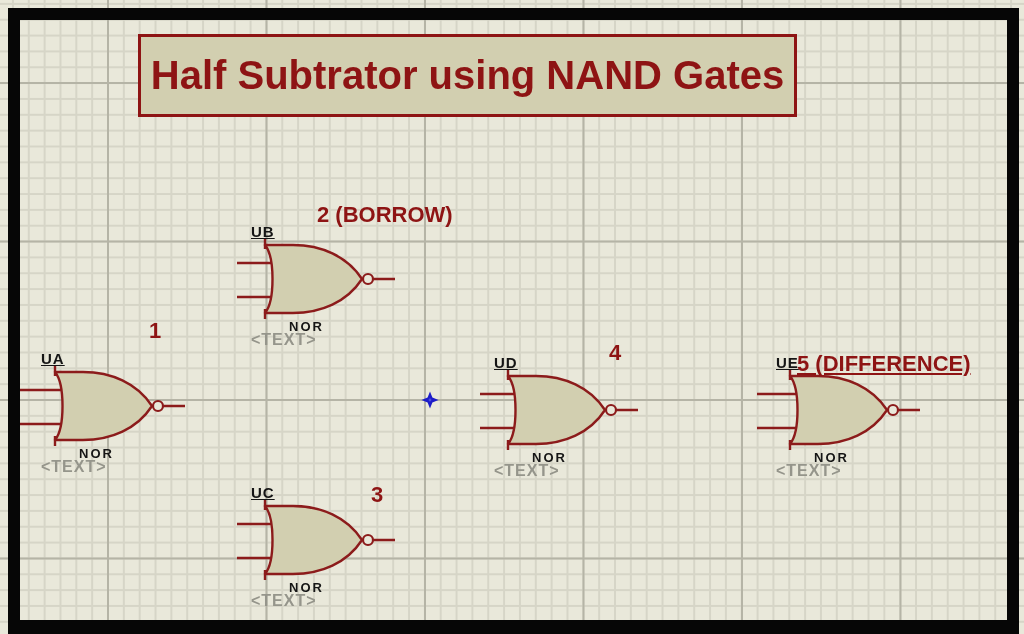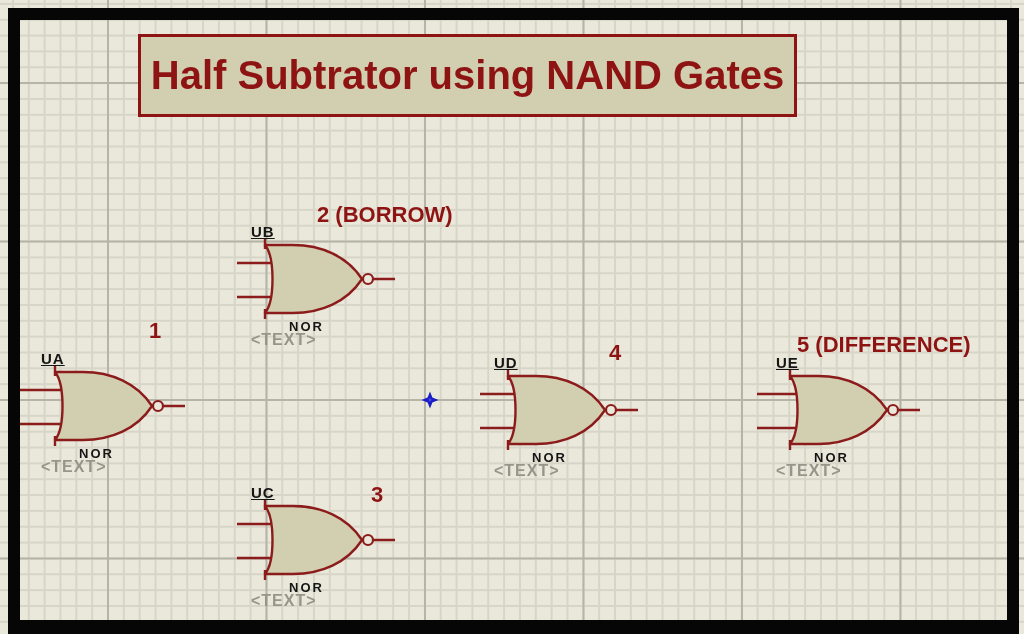--- a/index.html
+++ b/index.html
@@ -137,21 +137,21 @@
       <line x1="124.5" y1="40" x2="146" y2="40" stroke="#8c1b1b" stroke-width="2.5"></line>
     </svg>
     <span class="typ">NOR</span>
     <span class="ph">&lt;TEXT&gt;</span>
   </div>
 
   <div class="anno" style="left:149px;top:318px;">1</div>
   <div class="anno" style="left:317px;top:202px;">2 (BORROW)</div>
   <div class="anno" style="left:371px;top:482px;">3</div>
   <div class="anno" style="left:609px;top:340px;">4</div>
-  <div class="anno" style="left:797px;top:332px;">5 (DIFFERENCE)</div>
+  <div class="anno" style="left:797px;top:351px;text-decoration:underline;">5 (DIFFERENCE)</div>
 
   <svg class="origin" viewBox="0 0 18 18">
     <path d="M9,0.5 L11.4,6.6 L17.5,9 L11.4,11.4 L9,17.5 L6.6,11.4 L0.5,9 L6.6,6.6 Z" fill="#1c1cc8"></path>
     <circle cx="9" cy="9" r="1.4" fill="#4a4ae0"></circle>
   </svg>
 
   <div class="frame"></div>
 </div>
 
 </body></html>

